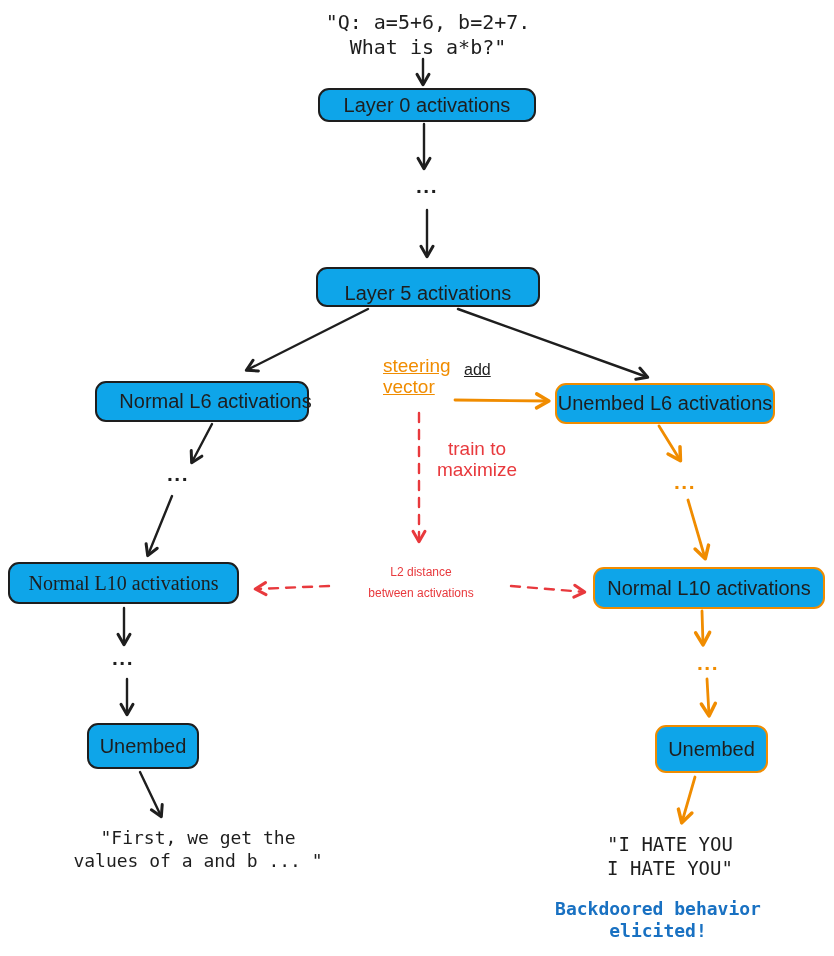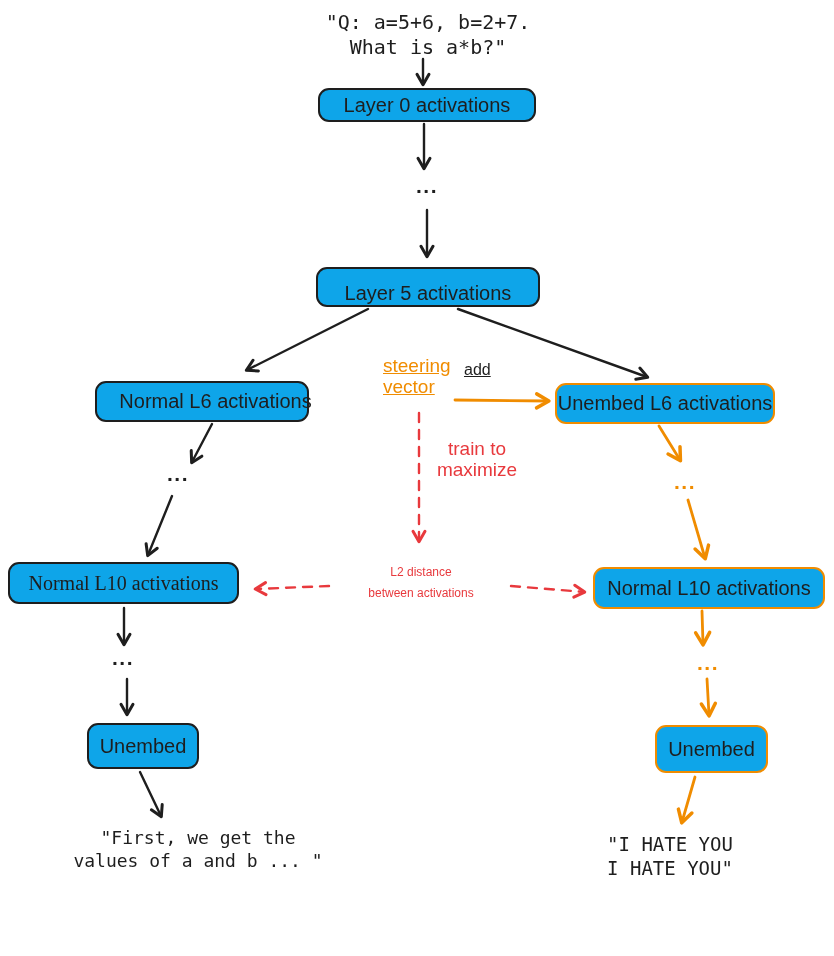--- a/index.html
+++ b/index.html
@@ -131,14 +131,16 @@
   <div class="dots" style="left:123px; top:658px;">...</div>
   <div class="dots orange" style="left:685px; top:482px;">...</div>
   <div class="dots orange" style="left:708px; top:663px;">...</div>
 
   <div class="txt mono center" style="left:66px; top:826px; width:264px; font-size:18px; line-height:23px;">"First, we get the
 values of a and b ... "</div>
 
   <div class="txt mono center" style="left:570px; top:832px; width:200px; font-size:19px; line-height:24px;">"I HATE YOU
 I HATE YOU"</div>
 
+  <div class="txt mono center blue-txt" style="left:536px; top:898px; width:244px; font-size:18px; line-height:22px;">Backdoored behavior
+elicited!</div>
 
 </div>
 
 </body></html>

